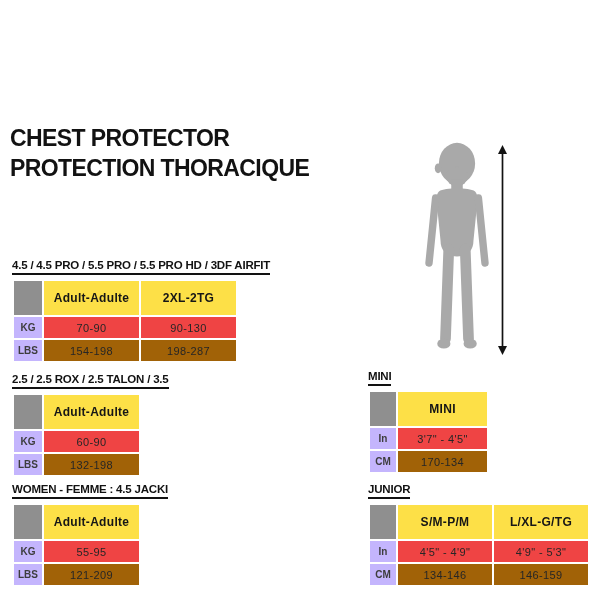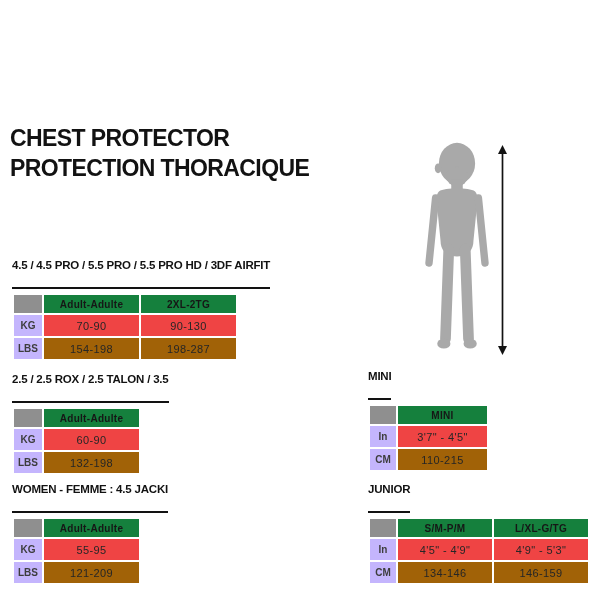--- a/index.html
+++ b/index.html
@@ -8,27 +8,27 @@
     font-family:"Liberation Sans", sans-serif; color:#151515; overflow:hidden;margin-top:35px;
   }
   .page-title {
     position:absolute; left:10px; top:88px;
     font-size:23px; font-weight:bold; line-height:30px; letter-spacing:-0.6px;
     color:#121212; white-space:nowrap;
   }
   .tbl-block { position:absolute; }
   .tbl-heading {
     display:inline-block; font-size:11.5px; font-weight:bold; letter-spacing:-0.2px;
-    color:#121212; padding-bottom:16px; border-bottom:2px solid #121212;
+    color:#121212; padding-bottom:2px; border-bottom:2px solid #121212;
     margin-bottom:4px; white-space:nowrap;
   }
   table.size { border-collapse:separate; border-spacing:2px; }
   table.size th, table.size td { padding:0 4px; text-align:center; white-space:nowrap; }
   th.corner   { background:#8f8f8f; }
-  th.colhead  { background:#15803d; height:18px; font-size:10px; font-weight:bold; letter-spacing:0.3px; color:#161616; }
+  th.colhead  { background:#fde047; height:34px; font-size:12px; font-weight:bold; letter-spacing:0.3px; color:#161616; }
   td.lbl      { background:#c4b5fd; font-size:10px; font-weight:bold; color:#3d3d3d; text-align:left; padding:0 5px; }
   td.val      { height:21px; font-size:11px; color:#262626; letter-spacing:0.4px; }
   tr.r1 td.val { background:#ef4444; }
   tr.r2 td.val { background:#a16207; }
   col.c-lbl   { width:26px; }
   col.c-val   { width:95px; }
   col.c-val2  { width:94px; }
   col.c-mini  { width:89px; }
   .figure-wrap { position:absolute; left:415px; top:107px; }
   .arrow-wrap  { position:absolute; left:496px; top:110px; }
@@ -156,21 +156,21 @@
           <tr>
         <th class="corner"></th>
         <th class="colhead">MINI</th>
       </tr>
       <tr class="r1">
         <td class="lbl">In</td>
         <td class="val">3'7" - 4'5"</td>
       </tr>
       <tr class="r2">
         <td class="lbl">CM</td>
-        <td class="val">110-215</td>
+        <td class="val">170-134</td>
       </tr>
     </tbody>
       </table>
   </div>
 
   <div class="tbl-block" style="left:368px; top:444px;">
     <div class="tbl-heading">JUNIOR</div>
     <table class="size">
       <colgroup>
           <col class="c-lbl">

